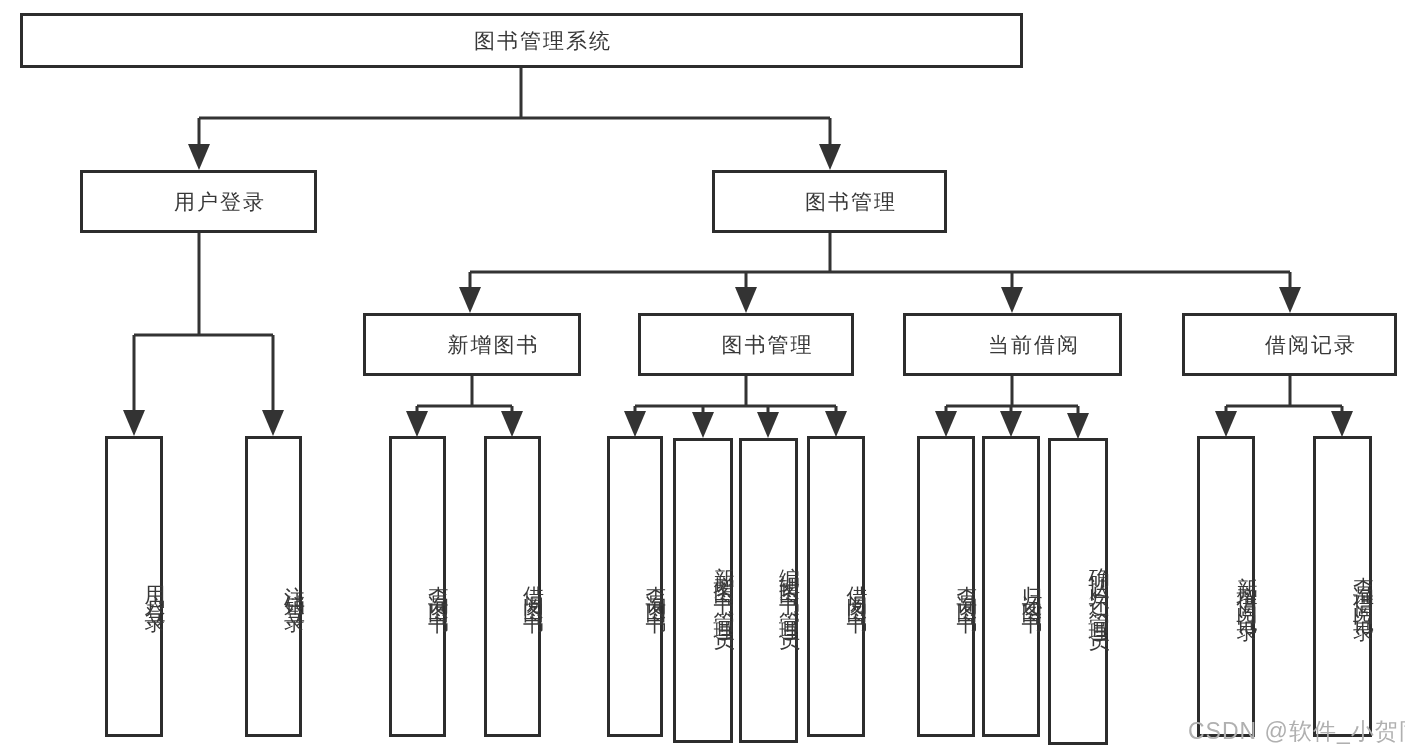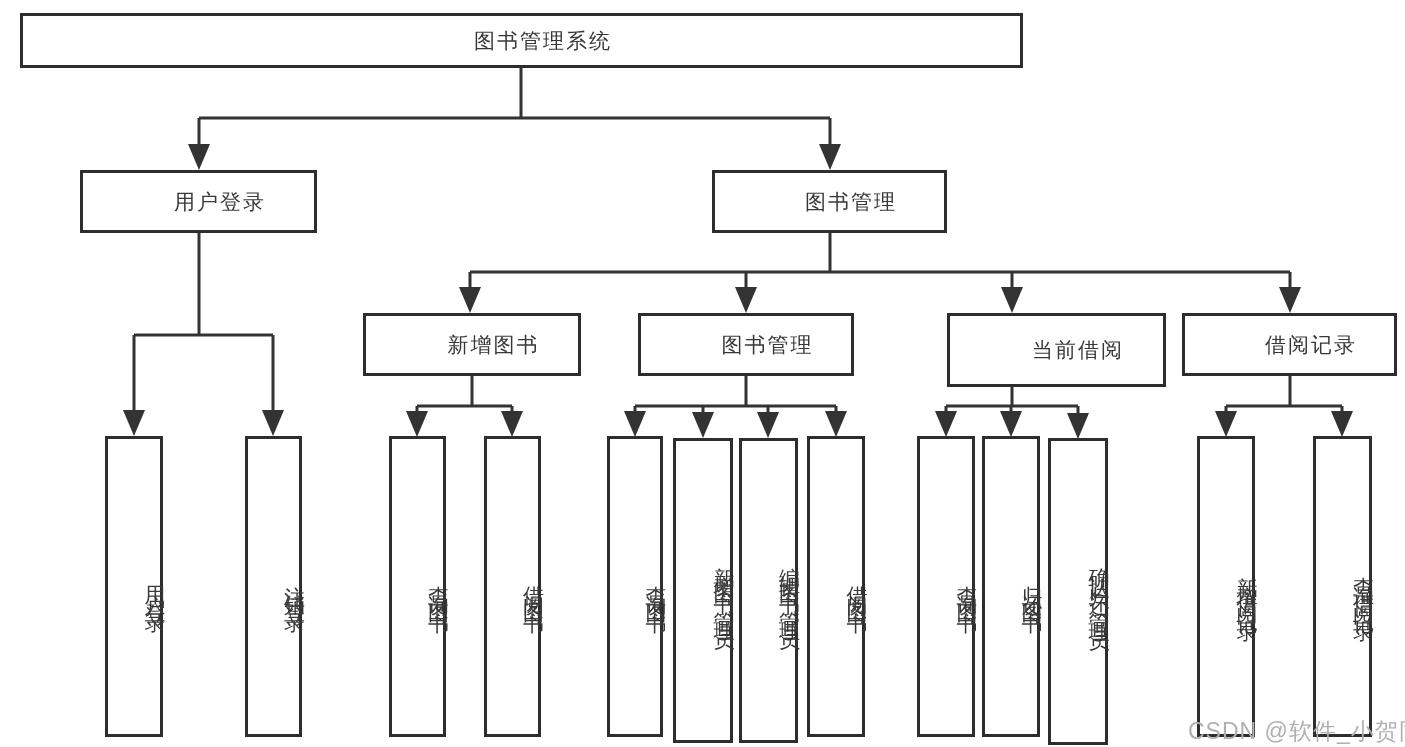--- a/index.html
+++ b/index.html
@@ -96,21 +96,21 @@
   <div class="node h" style="left:20px; top:13px; width:1003px; height:55px;">图书管理系统</div>
 
   <div class="node h" style="left:80px; top:170px; width:237px; height:63px;">用户登录</div>
   <div class="node h" style="left:712px; top:170px; width:235px; height:63px;">图书管理</div>
 
   <div class="node v" style="left:105px; top:436px; width:58px; height:301px;">用户登录</div>
   <div class="node v" style="left:245px; top:436px; width:57px; height:301px;">注销登录</div>
 
   <div class="node h" style="left:363px; top:313px; width:218px; height:63px;">新增图书</div>
   <div class="node h" style="left:638px; top:313px; width:216px; height:63px;">图书管理</div>
-  <div class="node h" style="left:903px; top:313px; width:219px; height:74px;margin-left:44px;">当前借阅</div>
+  <div class="node h" style="left:903px; top:313px; width:219px; height:63px;">当前借阅</div>
   <div class="node h" style="left:1182px; top:313px; width:215px; height:63px;">借阅记录</div>
 
   <div class="node v" style="left:389px; top:436px; width:57px; height:301px;">查询图书</div>
   <div class="node v" style="left:484px; top:436px; width:57px; height:301px;">借阅图书</div>
 
   <div class="node v" style="left:607px; top:436px; width:56px; height:301px;">查询图书</div>
   <div class="node v" style="left:673px; top:438px; width:60px; height:305px;">新增图书（管理员）</div>
   <div class="node v" style="left:739px; top:438px; width:59px; height:305px;">编辑图书（管理员）</div>
   <div class="node v" style="left:807px; top:436px; width:58px; height:301px;">借阅图书</div>
 

